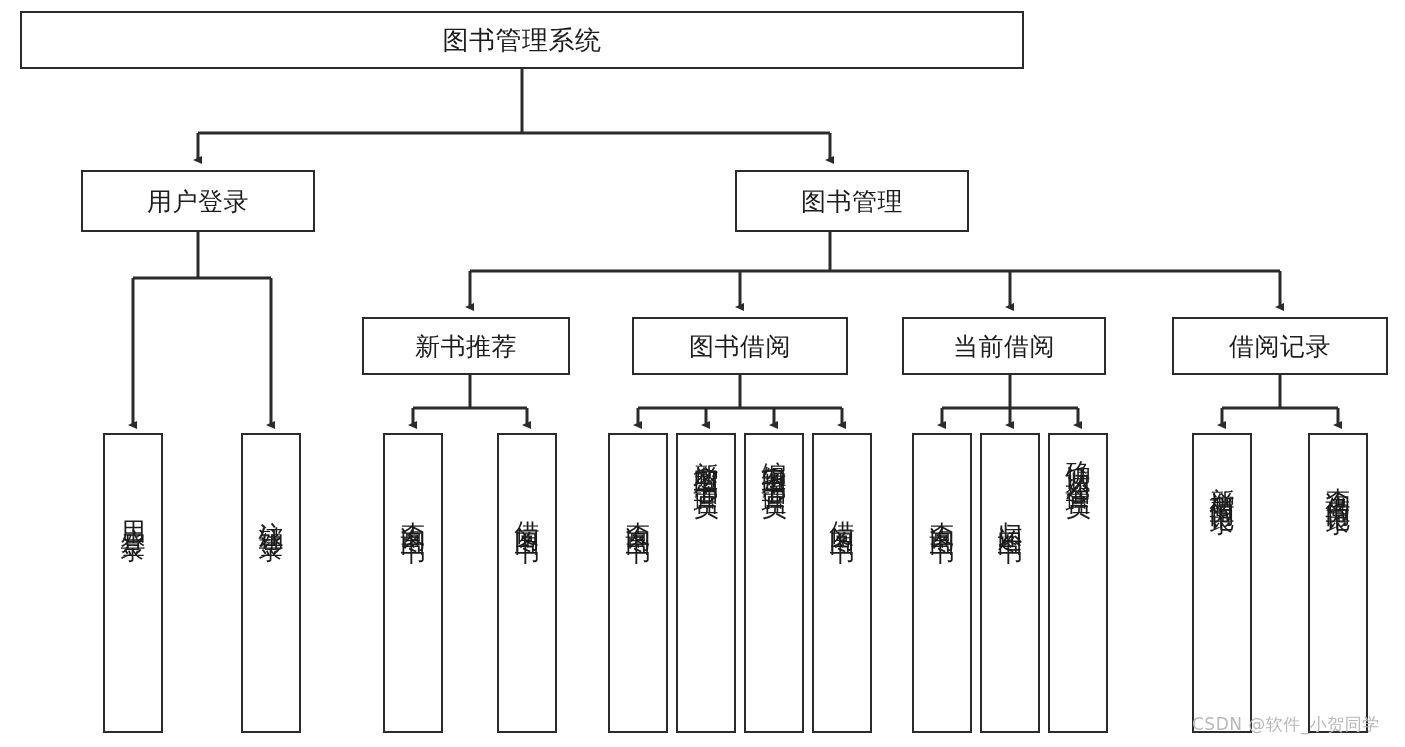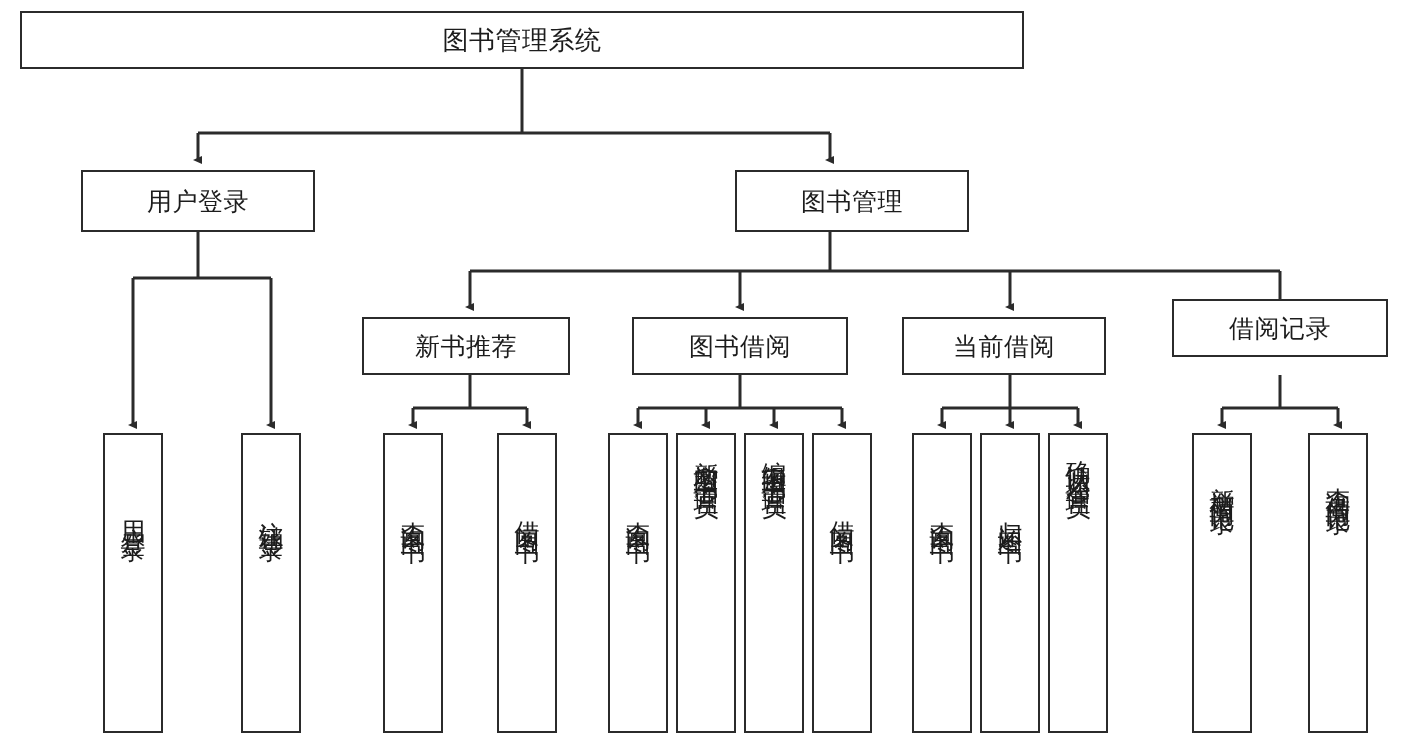--- a/index.html
+++ b/index.html
@@ -137,21 +137,21 @@
 
   <div class="node h-node" style="left:362px;top:317px;width:208px;height:58px;">
     <span class="lbl">新书推荐</span>
   </div>
   <div class="node h-node" style="left:632px;top:317px;width:216px;height:58px;">
     <span class="lbl">图书借阅</span>
   </div>
   <div class="node h-node" style="left:902px;top:317px;width:204px;height:58px;">
     <span class="lbl">当前借阅</span>
   </div>
-  <div class="node h-node" style="left:1172px;top:299px;width:216px;height:58px;">
+  <div class="node h-node" style="left:1172px;top:317px;width:216px;height:58px;">
     <span class="lbl">借阅记录</span>
   </div>
 
   <div class="node v-node" style="left:103px;top:433px;width:60px;height:300px;padding-top:66px;">
     <span class="lbl">用户登录</span>
   </div>
   <div class="node v-node" style="left:241px;top:433px;width:60px;height:300px;padding-top:66px;">
     <span class="lbl">注销登录</span>
   </div>
 
@@ -185,14 +185,15 @@
     <span class="lbl">确认归还（管理员）</span>
   </div>
 
   <div class="node v-node tall" style="left:1192px;top:433px;width:60px;height:300px;padding-top:32px;">
     <span class="lbl">新增借阅记录</span>
   </div>
   <div class="node v-node tall" style="left:1308px;top:433px;width:60px;height:300px;padding-top:32px;">
     <span class="lbl">查询借阅记录</span>
   </div>
 
+  <div class="watermark">CSDN @软件_小贺同学</div>
 
 </div>
 
 </body></html>

